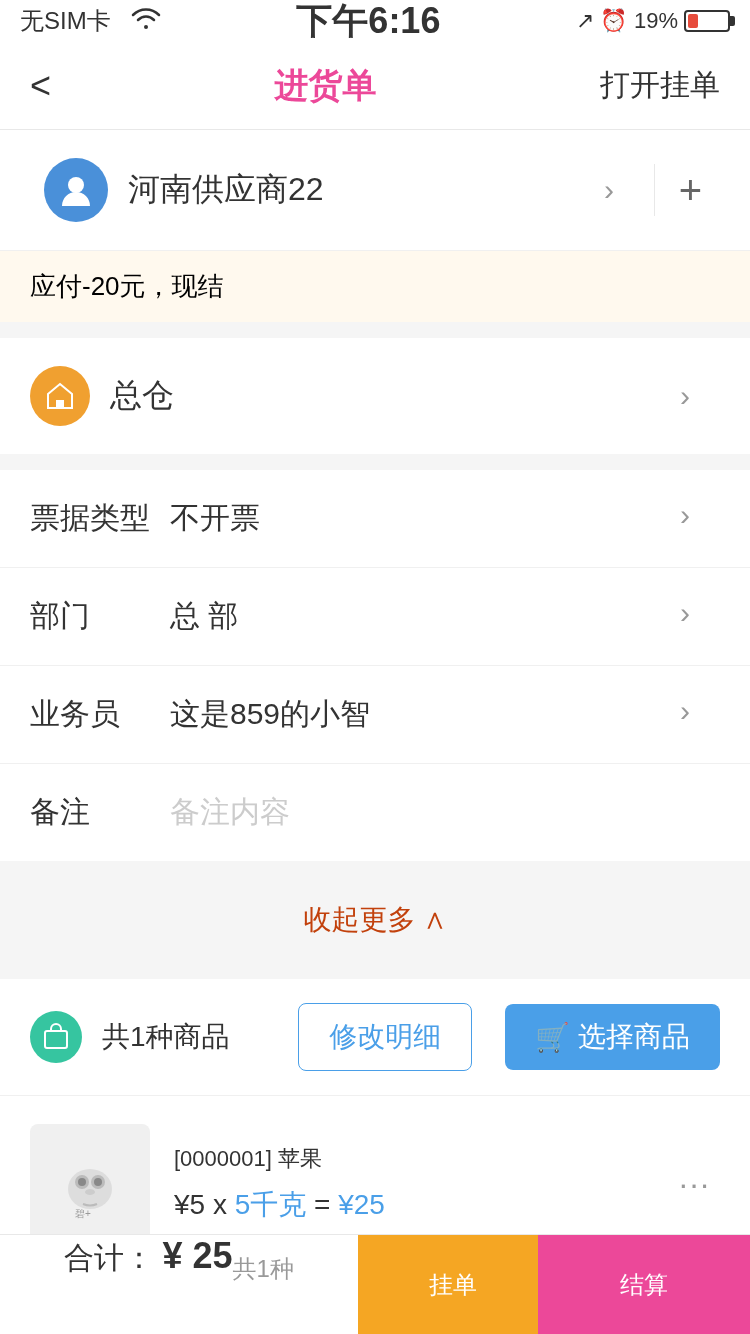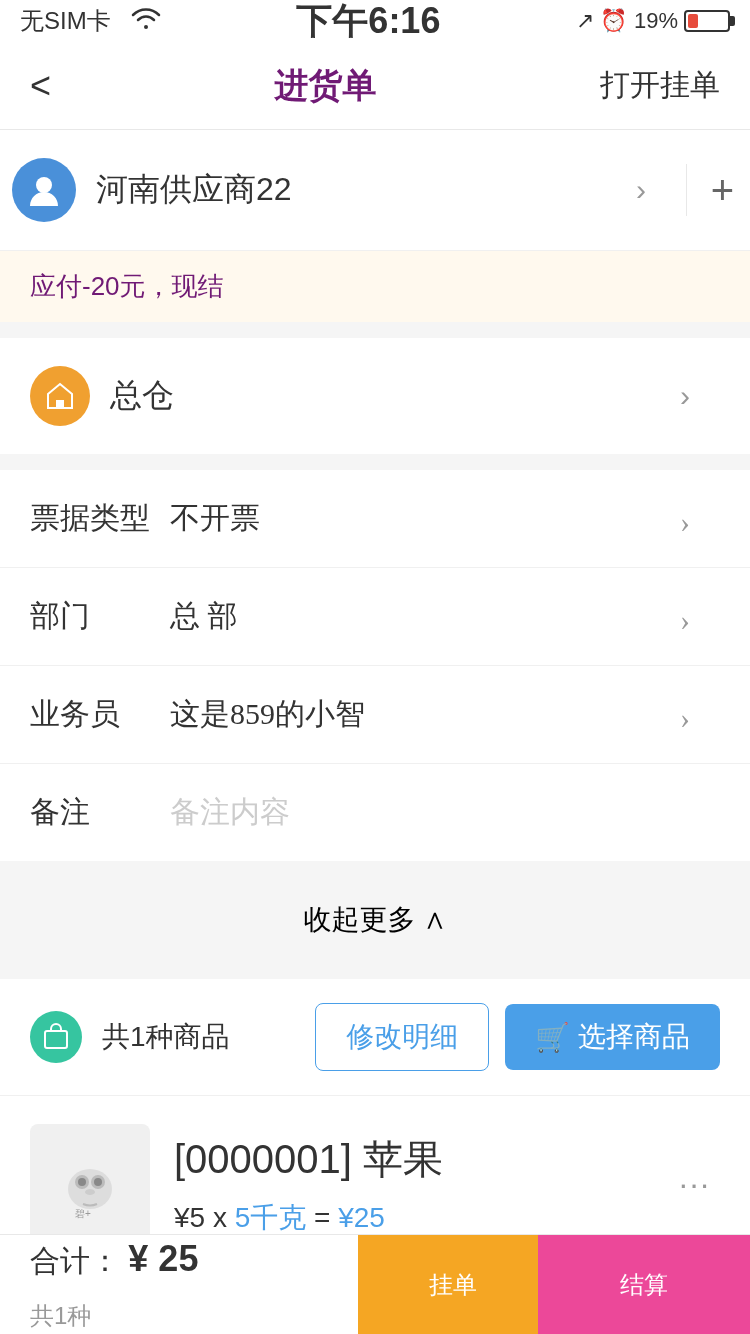--- a/index.html
+++ b/index.html
@@ -42,37 +42,37 @@
     .nav-bar {
       height: 88px;
       background: #fff;
       display: flex;
       align-items: center;
       justify-content: space-between;
       padding: 0 30px;
       border-bottom: 1px solid #e8e8e8;
     }
     .nav-back { font-size: 36px; color: #333; }
-    .nav-title { font-size: 34px; font-weight: 600; color: #701a75; }
+    .nav-title { font-size: 34px; font-weight: 600; color: #ec4899; }
     .nav-action { font-size: 30px; color: #333; }
 
     
     .content { background: #f5f5f5; }
 
     
     .section {
       background: #fff;
       margin-bottom: 16px;
     }
 
     
     .supplier-row {
       display: flex;
       align-items: center;
-      padding: 28px 12px;
+      padding: 28px 44px;
       border-bottom: 1px solid #f0f0f0;
     }
     .supplier-avatar {
       width: 64px; height: 64px; border-radius: 50%;
       background: #4a90d9;
       display: flex; align-items: center; justify-content: center;
       margin-right: 20px; flex-shrink: 0;
     }
     .supplier-avatar svg { width: 36px; height: 36px; fill: #fff; }
     .supplier-name { flex: 1; font-size: 32px; color: #333; }
@@ -84,46 +84,45 @@
       border-left: 1px solid #e8e8e8;
       padding-left: 20px;
       margin-left: 10px;
     }
 
     
     .notice-bar {
       background: #fff9ee;
       padding: 18px 30px;
       font-size: 26px;
-      color: #701a75;
+      color: #000000;
     }
 
     
     .warehouse-row {
       display: flex;
       align-items: center;
       padding: 28px 30px;
     }
     .warehouse-icon {
       width: 60px; height: 60px; border-radius: 50%;
       background: #f0a030;
       display: flex; align-items: center; justify-content: center;
       margin-right: 20px; flex-shrink: 0;
     }
     .warehouse-icon svg { width: 32px; height: 32px; fill: #fff; }
     .warehouse-name { flex: 1; font-size: 32px; color: #333; }
 
     
     .form-row {
       display: flex;
-      align-items: flex-end;
+      align-items: flex-start;
       padding: 28px 30px;
       border-bottom: 1px solid #f0f0f0;
       background: #fff;
-      font-family: Liberation Serif, serif;
     }
     .form-row:last-child { border-bottom: none; }
     .form-label {
       width: 140px;
       font-size: 30px;
       color: #333;
       flex-shrink: 0;
     }
     .form-value {
       flex: 1;
@@ -133,21 +132,21 @@
     .form-value.placeholder {
       color: #ccc;
     }
 
     
     .collapse-row {
       background: #f5f5f5;
       text-align: center;
       padding: 24px;
       font-size: 28px;
-      color: #000000;
+      color: #c2410c;
       margin-bottom: 16px;
     }
 
     
     .product-header {
       background: #fff;
       display: flex;
       align-items: center;
       padding: 24px 30px;
       border-bottom: 1px solid #f0f0f0;
@@ -160,21 +159,21 @@
     }
     .product-icon svg { width: 28px; height: 28px; fill: #fff; }
     .product-count { flex: 1; font-size: 28px; color: #333; }
     .btn-modify {
       border: 1px solid #4a9fe8;
       color: #4a9fe8;
       background: #fff;
       border-radius: 8px;
       padding: 14px 30px;
       font-size: 28px;
-      margin-right: 16px;
+      margin-right: 33px;
     }
     .btn-select {
       background: #4a9fe8;
       color: #fff;
       border: none;
       border-radius: 8px;
       padding: 14px 30px;
       font-size: 28px;
       display: flex; align-items: center; gap: 8px;
     }
@@ -191,40 +190,40 @@
       width: 120px; height: 120px;
       background: #f0f0f0;
       border-radius: 8px;
       margin-right: 24px;
       display: flex; align-items: center; justify-content: center;
       flex-shrink: 0;
       overflow: hidden;
     }
     .product-thumb svg { width: 70px; height: 70px; }
     .product-info { flex: 1; }
-    .product-name { font-size: 40px; color: #333; margin-bottom: 12px; }
+    .product-name { font-size: 22px; color: #333; margin-bottom: 12px; }
     .product-price { font-size: 28px; color: #333; }
     .product-price .highlight { color: #4a9fe8; }
     .more-btn { color: #999; font-size: 32px; padding: 10px; }
 
     
     .footer {
       position: fixed;
       bottom: 0; left: 0;
       width: 750px;
       background: #fff;
       display: flex;
       align-items: stretch;
       border-top: 1px solid #e8e8e8;
       height: 100px;
     }
     .footer-total {
       flex: 1;
       display: flex;
-      flex-direction: column;
+      flex-direction: row;
       justify-content: center;
       padding: 0 30px;
     }
     .footer-total-main { font-size: 30px; color: #333; }
     .footer-total-main .amount { font-size: 36px; font-weight: 600; }
     .footer-total-sub { font-size: 24px; color: #999; margin-top: 18px; }
     .btn-hang {
       width: 180px;
       background: #f5a623;
       color: #fff;

